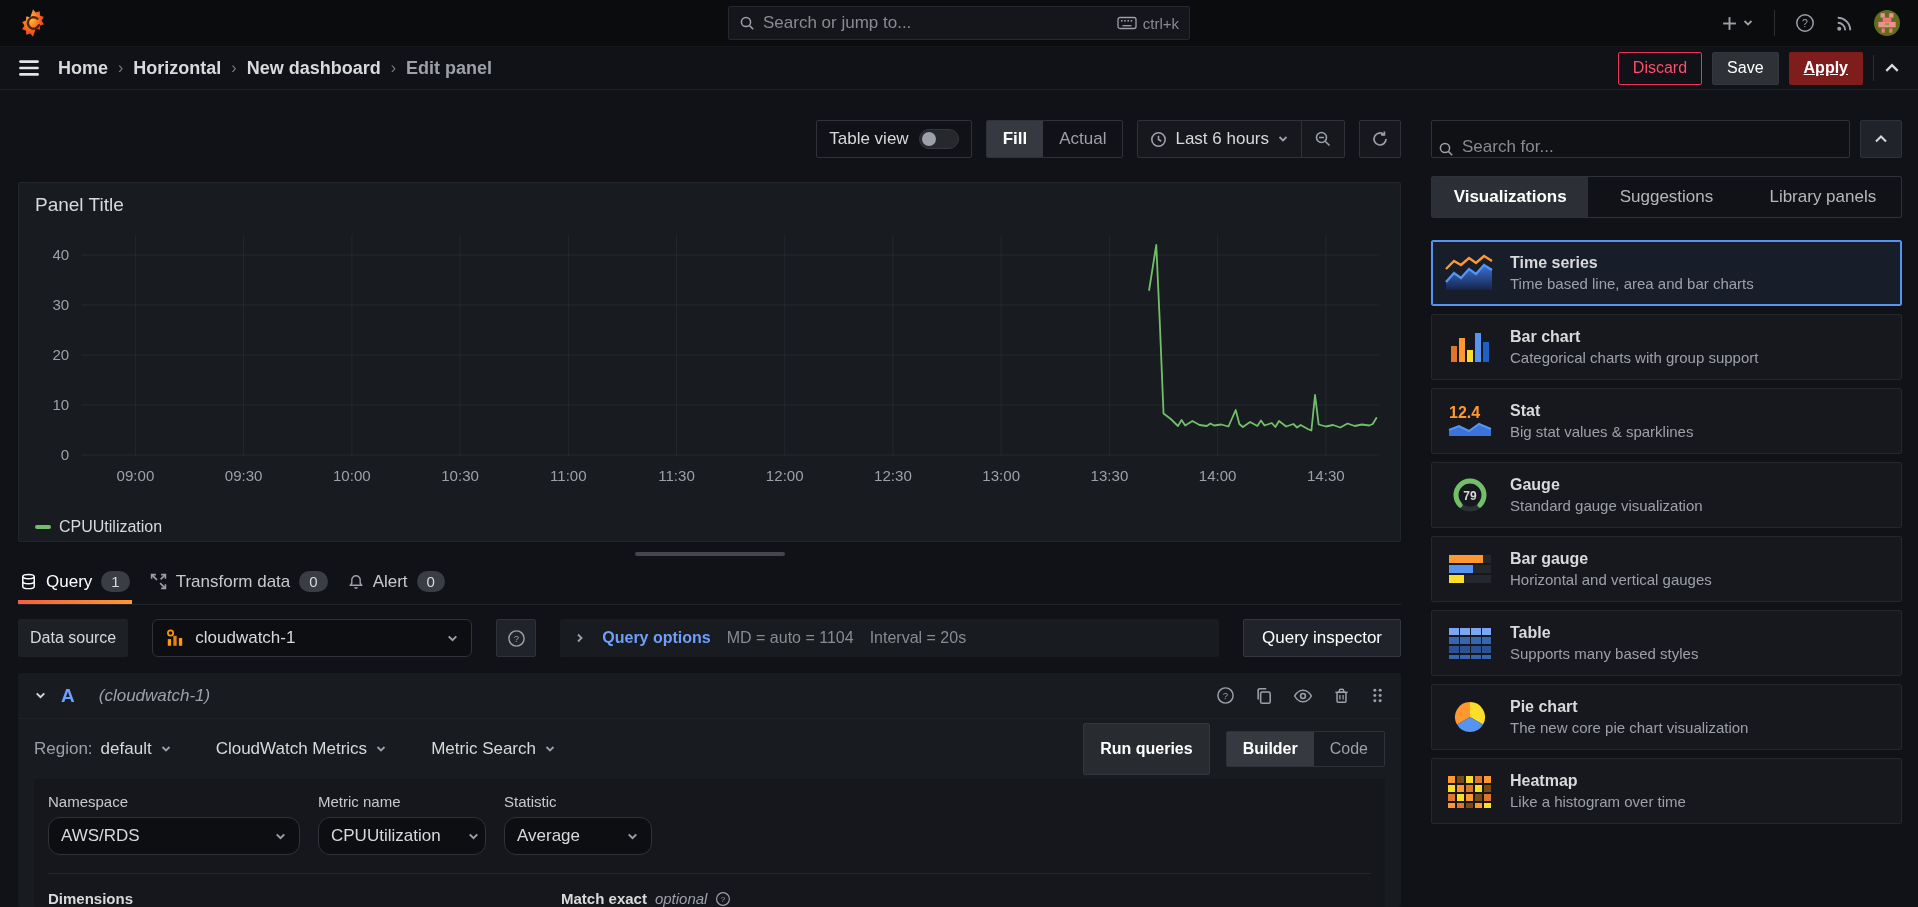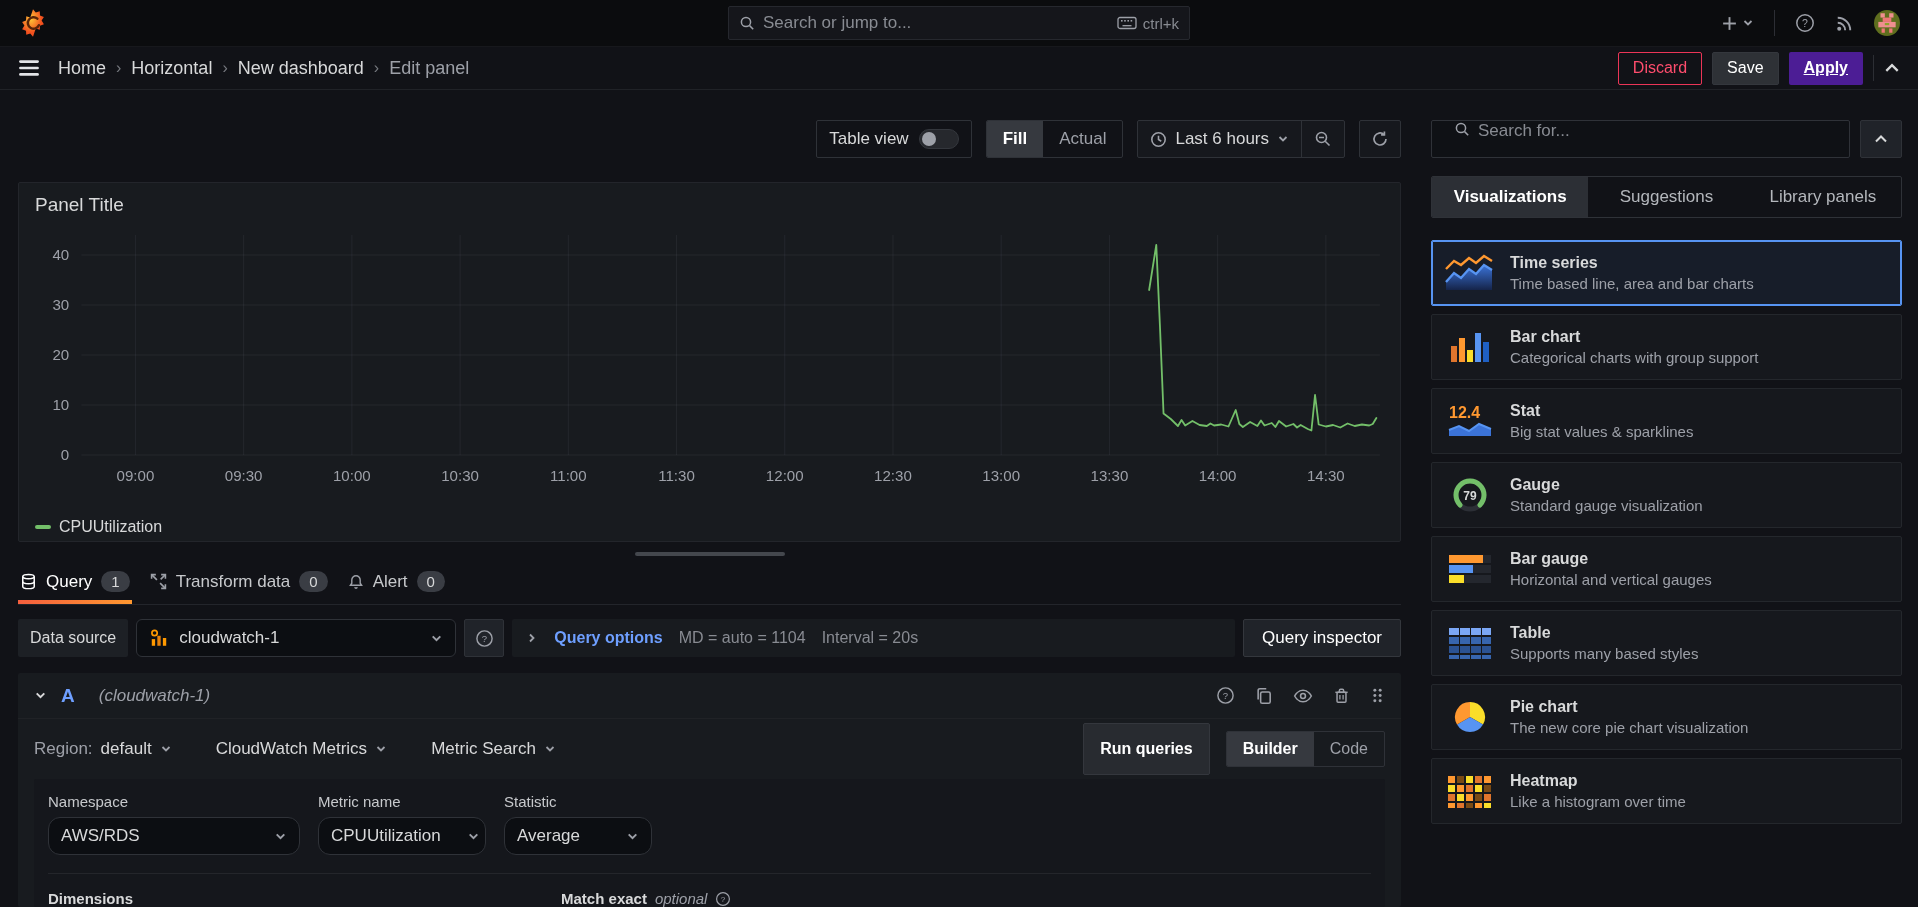--- a/index.html
+++ b/index.html
@@ -18,28 +18,28 @@
   .shortcut { color:#888b92; font-size:15px; display:flex; align-items:center; gap:6px; }
   .topnav-right { margin-left:auto; display:flex; align-items:center; gap:20px; }
   .nav-divider { width:1px; height:26px; background:#2c2e34; }
   .iconbtn { background:none; border:0; cursor:pointer; display:flex; align-items:center; gap:4px; color:#9da0a8; }
   .avatar { width:26px; height:26px; border-radius:50%; overflow:hidden; }
 
   
   .crumbbar { height:43px; display:flex; align-items:center; padding:0 18px; border-bottom:1px solid #202227; background:#111217; }
   .hamburger { margin-right:18px; }
   .crumbs { display:flex; align-items:center; gap:10px; font-size:18px; }
-  .crumb { color:#d8d9da; cursor:pointer; }
+  .crumb { color:#d8d9da; cursor:pointer;font-weight:bold; }
   .crumb-sep { color:#75787e; font-size:16px; }
   .crumb.current { color:#9da0a8; }
   .crumb-actions { margin-left:auto; display:flex; align-items:center; gap:10px; }
   .btn { font-family:inherit; font-size:16px; height:33px; padding:0 14px; border-radius:2px; cursor:pointer; border:1px solid transparent; }
   .btn-discard { background:transparent; border-color:#eb3557; color:#ff4d6d; }
   .btn-save { background:#2e3136; color:#fff; border-color:#34373d; }
-  .btn-apply { background:#4c1d95; color:#fff; font-weight:bold;text-decoration:underline; }
+  .btn-apply { background:#7f1d1d; color:#fff; font-weight:bold;text-decoration:underline; }
 
   
   .content { display:flex; height:817px; }
   .editor { width:1425px; padding:30px 24px 0 18px; display:flex; flex-direction:column; }
   .sidebar { width:493px; padding:30px 16px 0 6px; display:flex; flex-direction:column; }
 
   
   .ptoolbar { display:flex; justify-content:flex-end; align-items:center; gap:14px; height:38px; }
   .tv-box { display:flex; align-items:center; gap:10px; border:1px solid #2f3238; border-radius:2px; height:38px; padding:0 12px; font-size:17px; color:#d8d9da; }
   .toggle { width:40px; height:20px; border-radius:10px; background:#26282d; border:1px solid #34373d; position:relative; cursor:pointer; }
@@ -62,21 +62,21 @@
 
   
   .qtabs { display:flex; gap:16px; border-bottom:1px solid #23252b; height:48px; margin-top:2px; }
   .qtab { display:flex; align-items:center; gap:9px; font-size:17px; color:#c7c9cc; cursor:pointer; position:relative; padding:0 2px; }
   .qtab .count { background:#3a3d44; color:#d8d9da; border-radius:11px; font-size:15px; padding:2px 10px; }
   .qtab.active { color:#fff; }
   .qtab.active::after { content:""; position:absolute; left:0; right:0; bottom:0; height:4px;
     background:linear-gradient(90deg,#f55f3e,#ff9830); }
 
   
-  .dsrow { display:flex; align-items:flex-start; margin-top:14px; height:40px; gap:8px; }
+  .dsrow { display:flex; align-items:flex-start; margin-top:14px; height:40px; gap:24px; }
   .ds-label { background:#1d2025; height:38px; display:flex; align-items:center; padding:0 12px; font-size:16px; color:#d8d9da; border-radius:2px; }
   .ds-select { width:320px; height:38px; background:#0c0e12; border:1px solid #2f3238; border-radius:6px; display:flex; align-items:center; gap:10px; padding:0 12px; cursor:pointer; }
   .ds-select .name { flex:1; font-size:17px; color:#d8d9da; }
   .help-btn { width:40px; height:38px; background:#202329; border:1px solid #2f3238; border-radius:2px; display:flex; align-items:center; justify-content:center; cursor:pointer; }
   .qopts-bar { flex:1; height:38px; background:#181b1f; border-radius:2px; display:flex; align-items:center; gap:16px; padding:0 14px; }
   .qopts-link { color:#6e9fff; font-size:16px; font-weight:bold; cursor:pointer; }
   .qopts-stat { color:#888b92; font-size:16px; }
   .btn-inspector { height:38px; padding:0 18px; background:#202329; border:1px solid #34373d; border-radius:2px; color:#fff; font-size:17px; cursor:pointer; font-family:inherit; }
 
   
@@ -98,21 +98,21 @@
   .select { height:38px; background:#0c0e12; border:1px solid #2f3238; border-radius:12px; display:flex; align-items:center; justify-content:space-between; gap:26px; padding:0 12px; font-size:17px; color:#d8d9da; cursor:pointer; }
   .w-ns { width:252px; } .w-metric { width:168px; } .w-stat { width:148px; }
   .inset-divider { height:1px; background:#24262b; margin-top:18px; }
   .dimrow { display:flex; align-items:flex-start; margin-top:16px; font-size:15px; }
   .dim-label { font-weight:bold; color:#d8d9da; }
   .match-group { margin-left:428px; display:flex; align-items:center; gap:8px; }
   .opt { color:#9da0a8; font-style:italic; }
 
   
   .sb-top { display:flex; gap:10px; }
-  .sb-search { flex:1; height:38px; background:#0f1115; border:1px solid #2f3238; border-radius:2px; display:flex; align-items:flex-start; gap:8px; padding:0 22px; }
+  .sb-search { flex:1; height:38px; background:#0f1115; border:1px solid #2f3238; border-radius:2px; display:flex; align-items:flex-end; gap:8px; padding:0 6px; }
   .sb-search input { flex:1; background:transparent; border:0; outline:none; color:#c7c9cc; font-size:17px; }
   .sb-search input::placeholder { color:#888b92; }
   .collapse-btn { width:42px; height:38px; background:#202329; border:1px solid #2f3238; border-radius:2px; display:flex; align-items:center; justify-content:center; cursor:pointer; }
   .sb-tabs { margin-top:18px; display:flex; border:1px solid #2f3238; border-radius:2px; height:42px; overflow:hidden; }
   .sb-tab { flex:1; display:flex; align-items:center; justify-content:center; font-size:17px; color:#b4b7bc; cursor:pointer; background:transparent; border:0; font-family:inherit; }
   .sb-tab.active { background:#2c2f35; color:#fff; font-weight:bold; }
   .viz-list { margin-top:22px; display:flex; flex-direction:column; gap:8px; }
   .viz-item { height:66px; border:1px solid #24272c; border-radius:2px; background:#16181d; display:flex; align-items:center; gap:12px; padding:0 10px; cursor:pointer; }
   .viz-item.selected { border:1px solid #5794f2; background:#171d29; box-shadow:0 0 0 1px #5794f2 inset; }
   .viz-icon { width:56px; height:42px; flex:none; display:flex; align-items:center; justify-content:center; }

